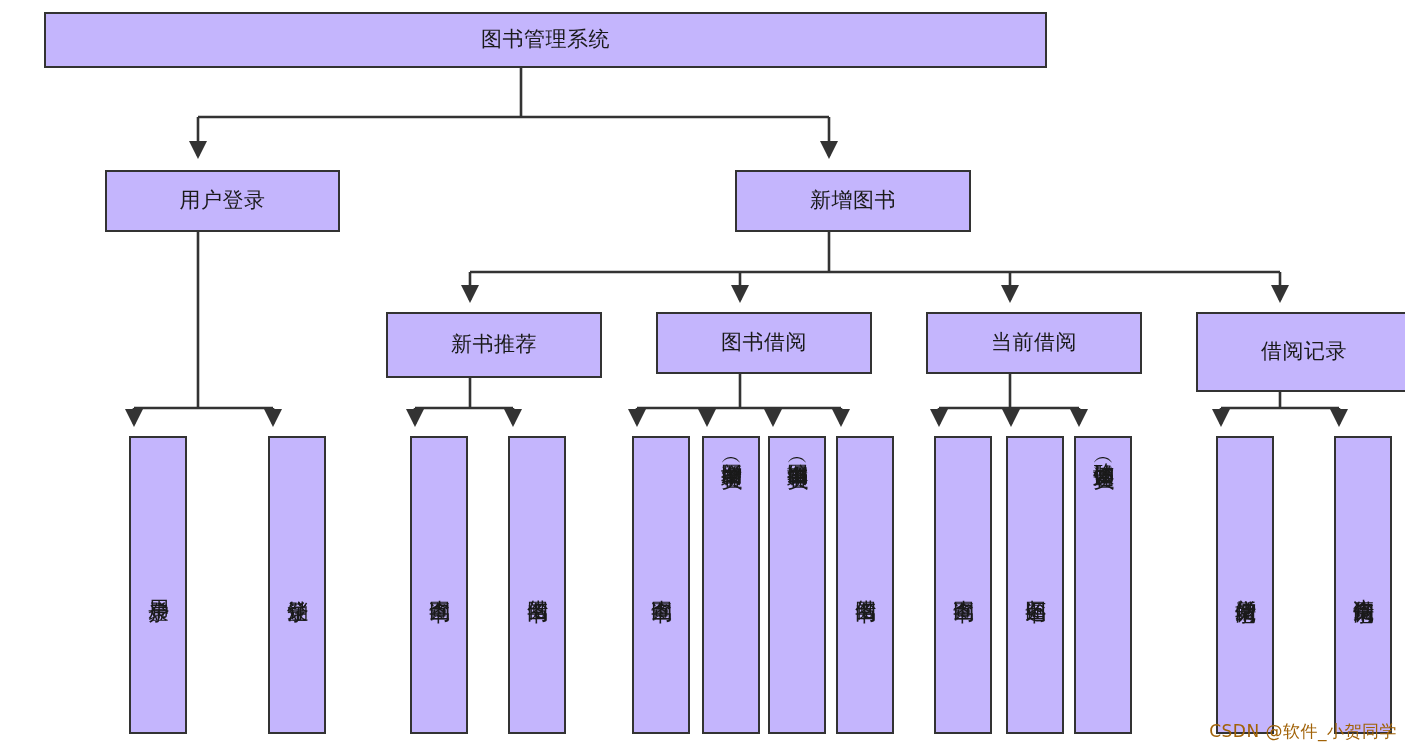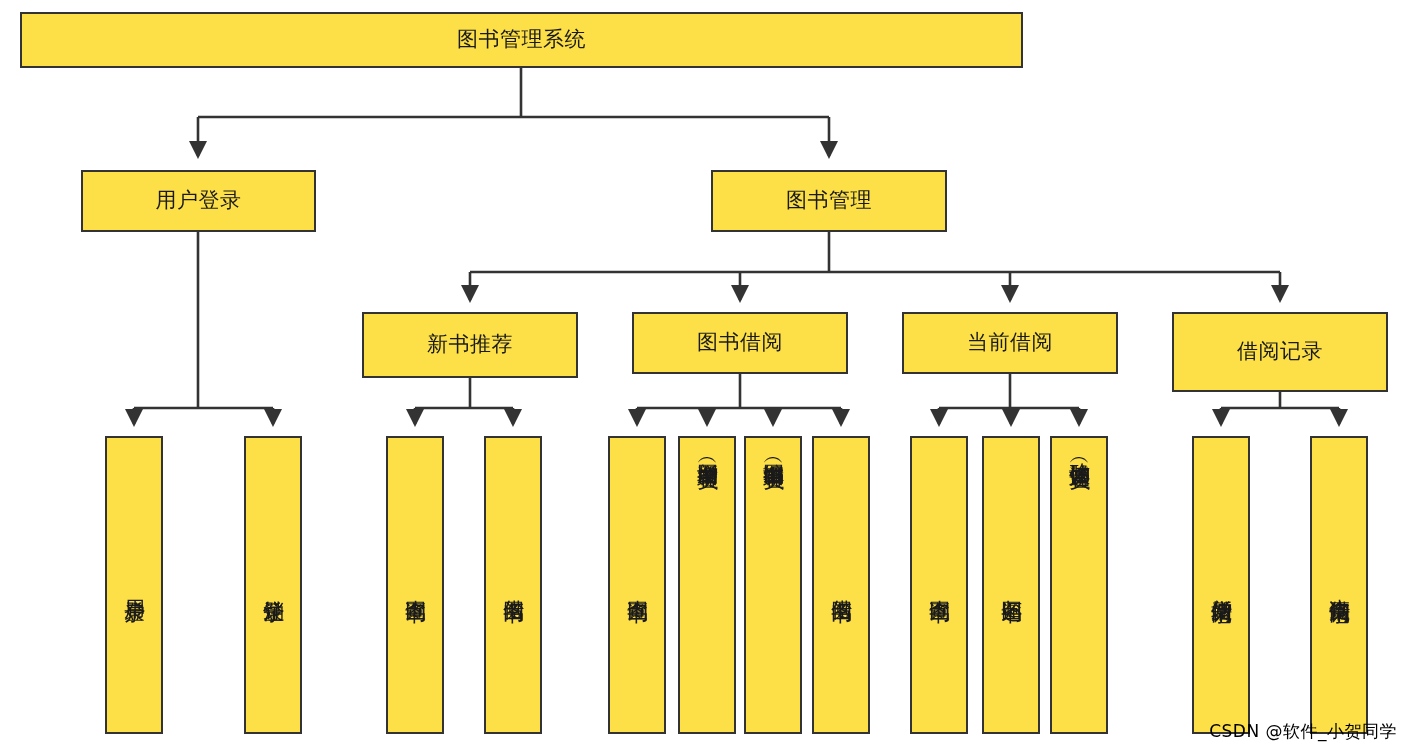--- a/index.html
+++ b/index.html
@@ -22,26 +22,27 @@
   svg#edges {
     position: absolute;
     left: 0;
     top: 0;
     width: 1405px;
     height: 747px;
   }
   .node {
     position: absolute;
     box-sizing: border-box;
-    background: #fde047;
+    background: #c4b5fd;
     border: 2px solid #333333;
     display: flex;
     align-items: center;
     justify-content: center;
     z-index: 5;
+    margin-left: 24px;
   }
   .node-label {
     color: #1a1a1a;
     font-size: 21px;
     line-height: 1.12;
     letter-spacing: 0.5px;
     white-space: nowrap;
   }
   .node.leaf {
     align-items: flex-start;
@@ -59,21 +60,21 @@
   }
   .node.leaf.center-text {
     align-items: center;
     padding-top: 0;
   }
   #watermark {
     position: absolute;
     right: 8px;
     bottom: 4px;
     font-size: 17px;
-    color: #000000;
+    color: #a16207;
     letter-spacing: 0.5px;
     z-index: 9;
     white-space: nowrap;
   }
 </style>
 </head>
 <body>
 
 <div id="diagram-root">
 
@@ -128,21 +129,21 @@
   </svg>
 
   <div class="node" id="n-root" style="left: 20px; top: 12px; width: 1003px; height: 56px;">
     <span class="node-label">图书管理系统</span>
   </div>
 
   <div class="node" id="n-l2-0" style="left: 81px; top: 170px; width: 235px; height: 62px;">
     <span class="node-label">用户登录</span>
   </div>
   <div class="node" id="n-l2-1" style="left: 711px; top: 170px; width: 236px; height: 62px;">
-    <span class="node-label">图书管理</span>
+    <span class="node-label">新增图书</span>
   </div>
 
   <div class="node" id="n-l3-0" style="left: 362px; top: 312px; width: 216px; height: 66px;">
     <span class="node-label">新书推荐</span>
   </div>
   <div class="node" id="n-l3-2" style="left: 902px; top: 312px; width: 216px; height: 62px;">
     <span class="node-label">当前借阅</span>
   </div>
   <div class="node" id="n-l3-1" style="left: 632px; top: 312px; width: 216px; height: 62px;">
     <span class="node-label">图书借阅</span>

